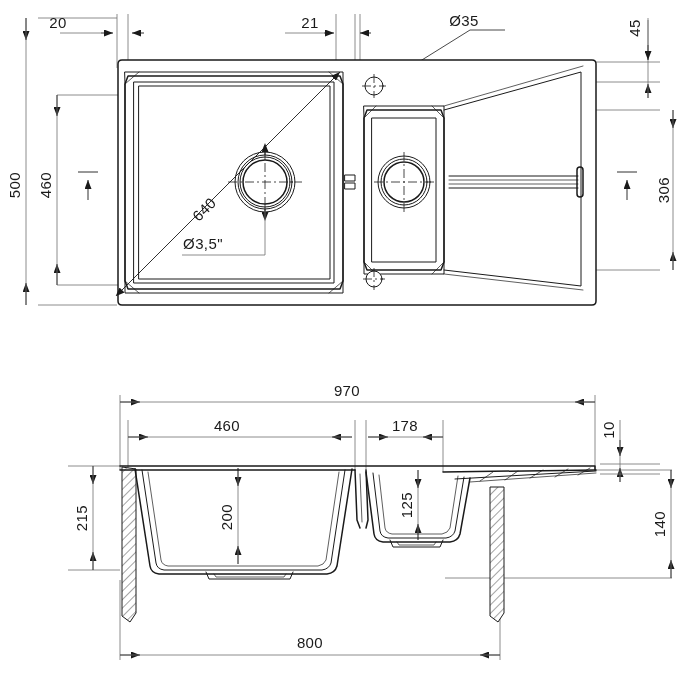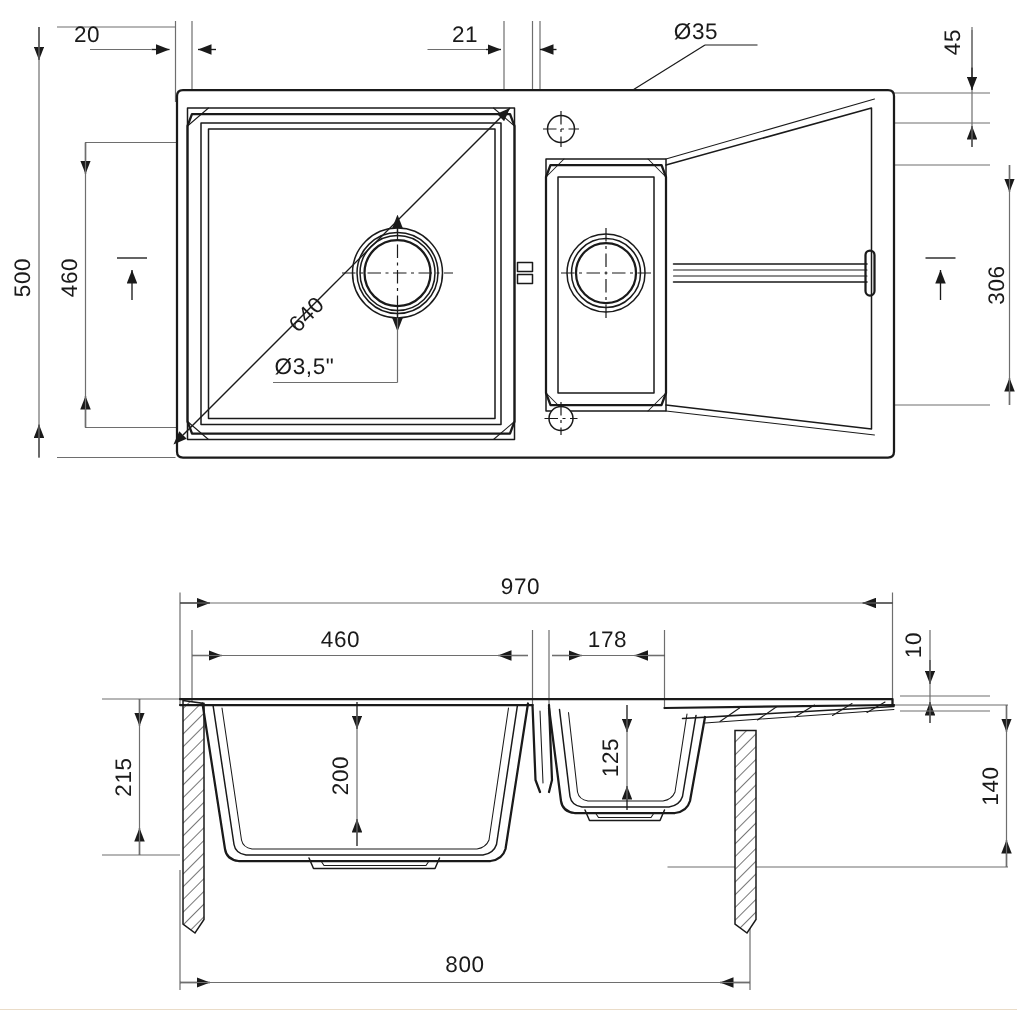--- a/index.html
+++ b/index.html
@@ -7,21 +7,21 @@
     padding: 0;
     background: #ffffff;
   }
   body {
     font-family: "Liberation Sans", sans-serif;
   }
   #drawing-root {
     position: relative;
     width: 688px;
     height: 673px;
-    background: #a16207;
+    background: #ef4444;
     overflow: hidden;
   }
   svg.tech-drawing {
     display: block;
     width: 688px;
     height: 673px;
   }
   .dim-line, .ext-line {
     stroke: #6e6e6e;
     stroke-width: 0.8;

